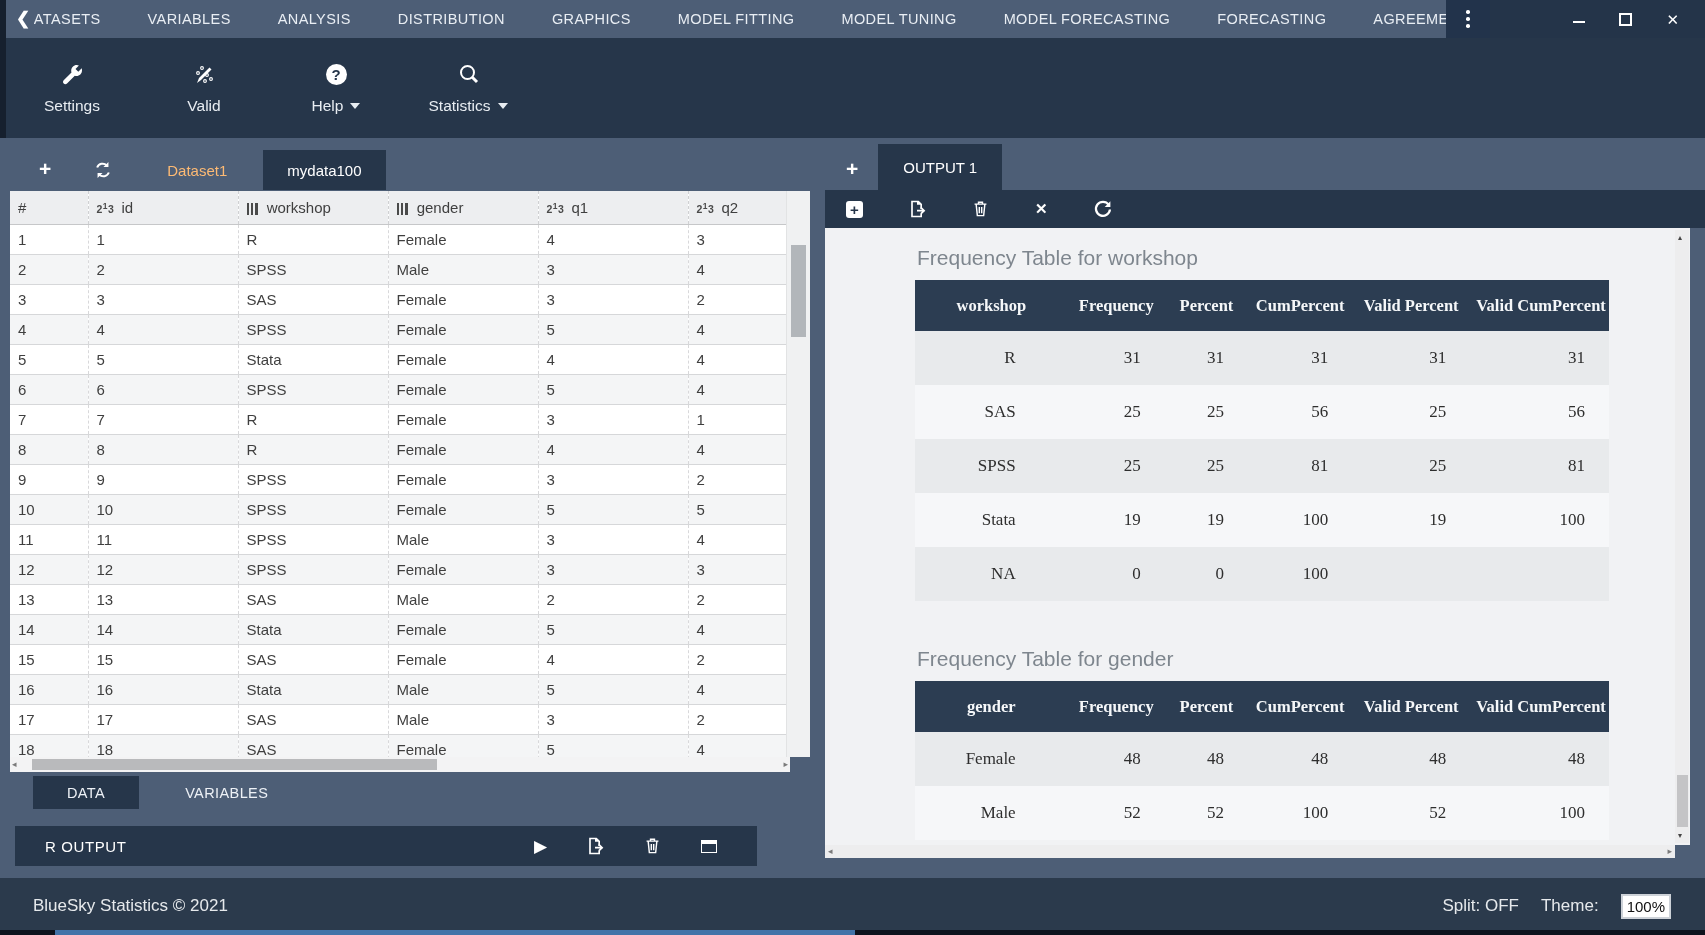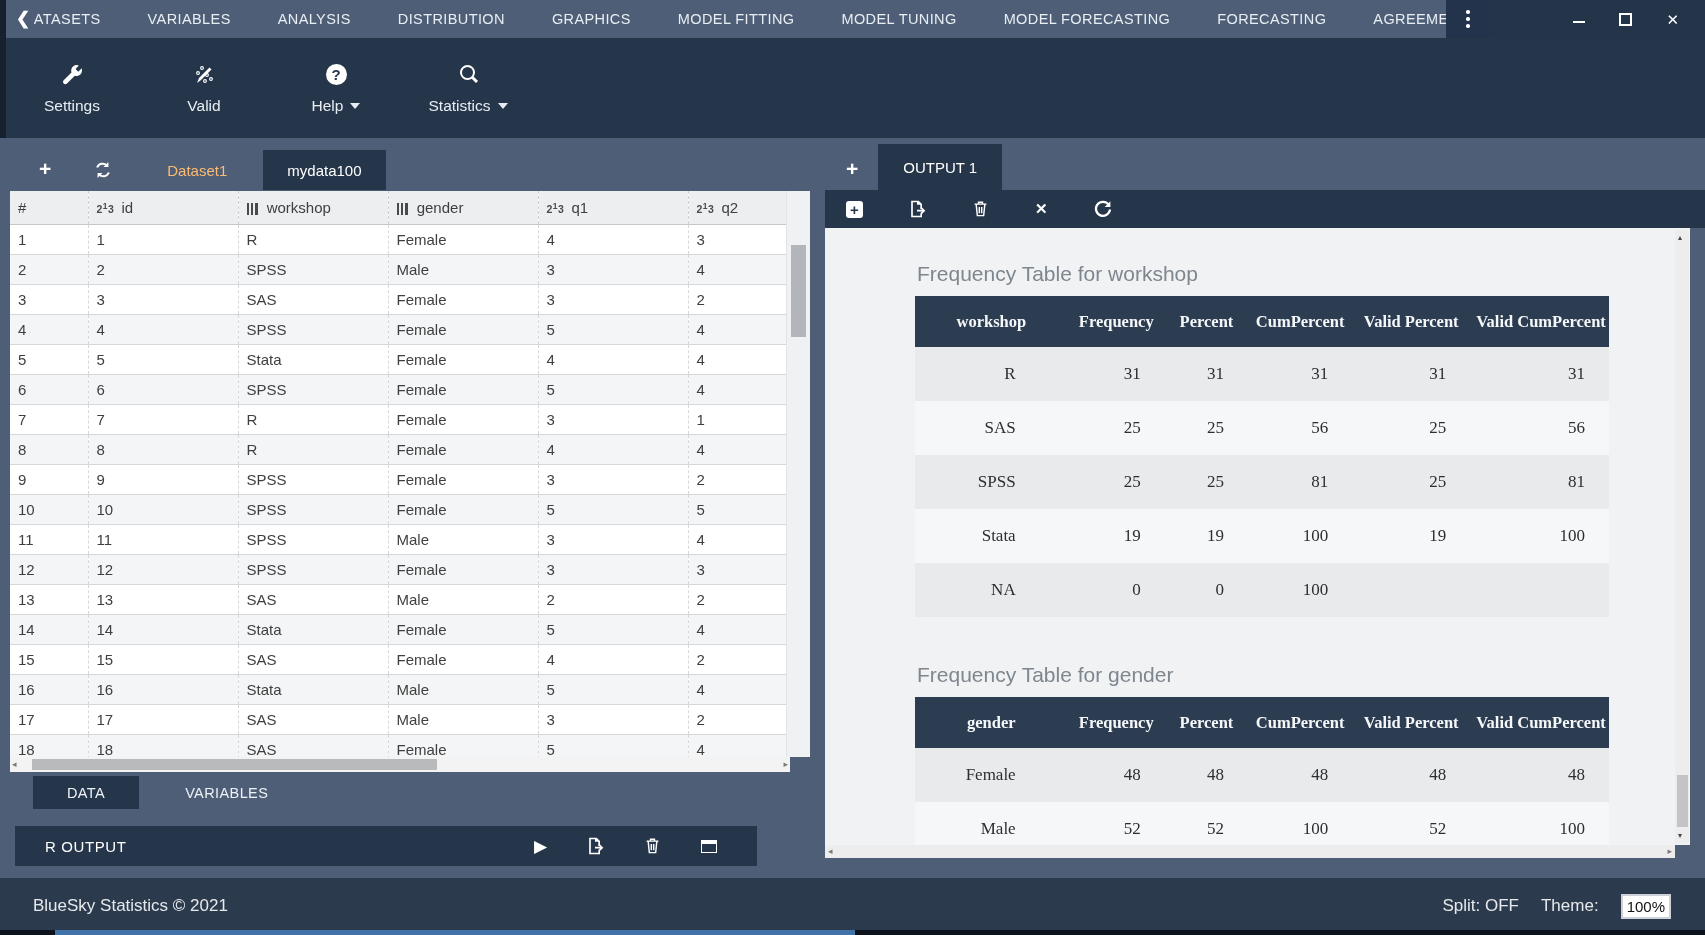--- a/index.html
+++ b/index.html
@@ -87,21 +87,21 @@
   .out-tabs{position:absolute;left:835px;top:0;height:52px;display:flex;align-items:flex-end;}
   .out-tab{height:46px;min-width:124px;padding:0 22px;background:#26364a;color:#fff;font-size:15px;
            display:flex;align-items:center;justify-content:center;cursor:pointer;margin-left:20px;}
   .out-toolbar{position:absolute;left:825px;top:52px;width:880px;height:38px;background:#26364a;display:flex;
                align-items:center;gap:44px;padding-left:21px;color:#fff;}
   .addsq{width:17px;height:17px;background:#fff;border-radius:3px;color:#26364a;font-weight:bold;font-size:15px;
          display:flex;align-items:center;justify-content:center;line-height:15px;cursor:pointer;}
   .xico{font-size:15px;font-weight:bold;cursor:pointer;}
   .out-content{position:absolute;left:825px;top:90px;width:865px;height:617px;background:#f1f2f4;
                overflow:hidden;padding:0 0 0 90px;}
-  .out-title{font-size:21px;color:#7e868e;margin:34px 0 10px 2px;}
+  .out-title{font-size:21px;color:#7e868e;margin:18px 0 10px 2px;}
   .osection+.osection .out-title{margin-top:46px;}
   table.otable{border-collapse:collapse;table-layout:fixed;width:694px;
                font-family:"Liberation Serif",serif;}
   table.otable th{background:#2c3d52;color:#f5f7f9;font-size:16.5px;font-weight:bold;height:51px;
                   text-align:center;padding:0 6px;white-space:nowrap;}
   table.otable td{height:54px;font-size:17px;color:#2e2e2e;text-align:right;padding:0 24px 0 0;}
   table.otable td.rowlabel{padding-right:52px;}
   table.otable tr.odd td{background:#e8eaec;}
   table.otable tr.even td{background:#f6f7f9;}
   .out-vscroll{position:absolute;left:1675px;top:92px;width:14px;height:613px;background:#ededee;}

